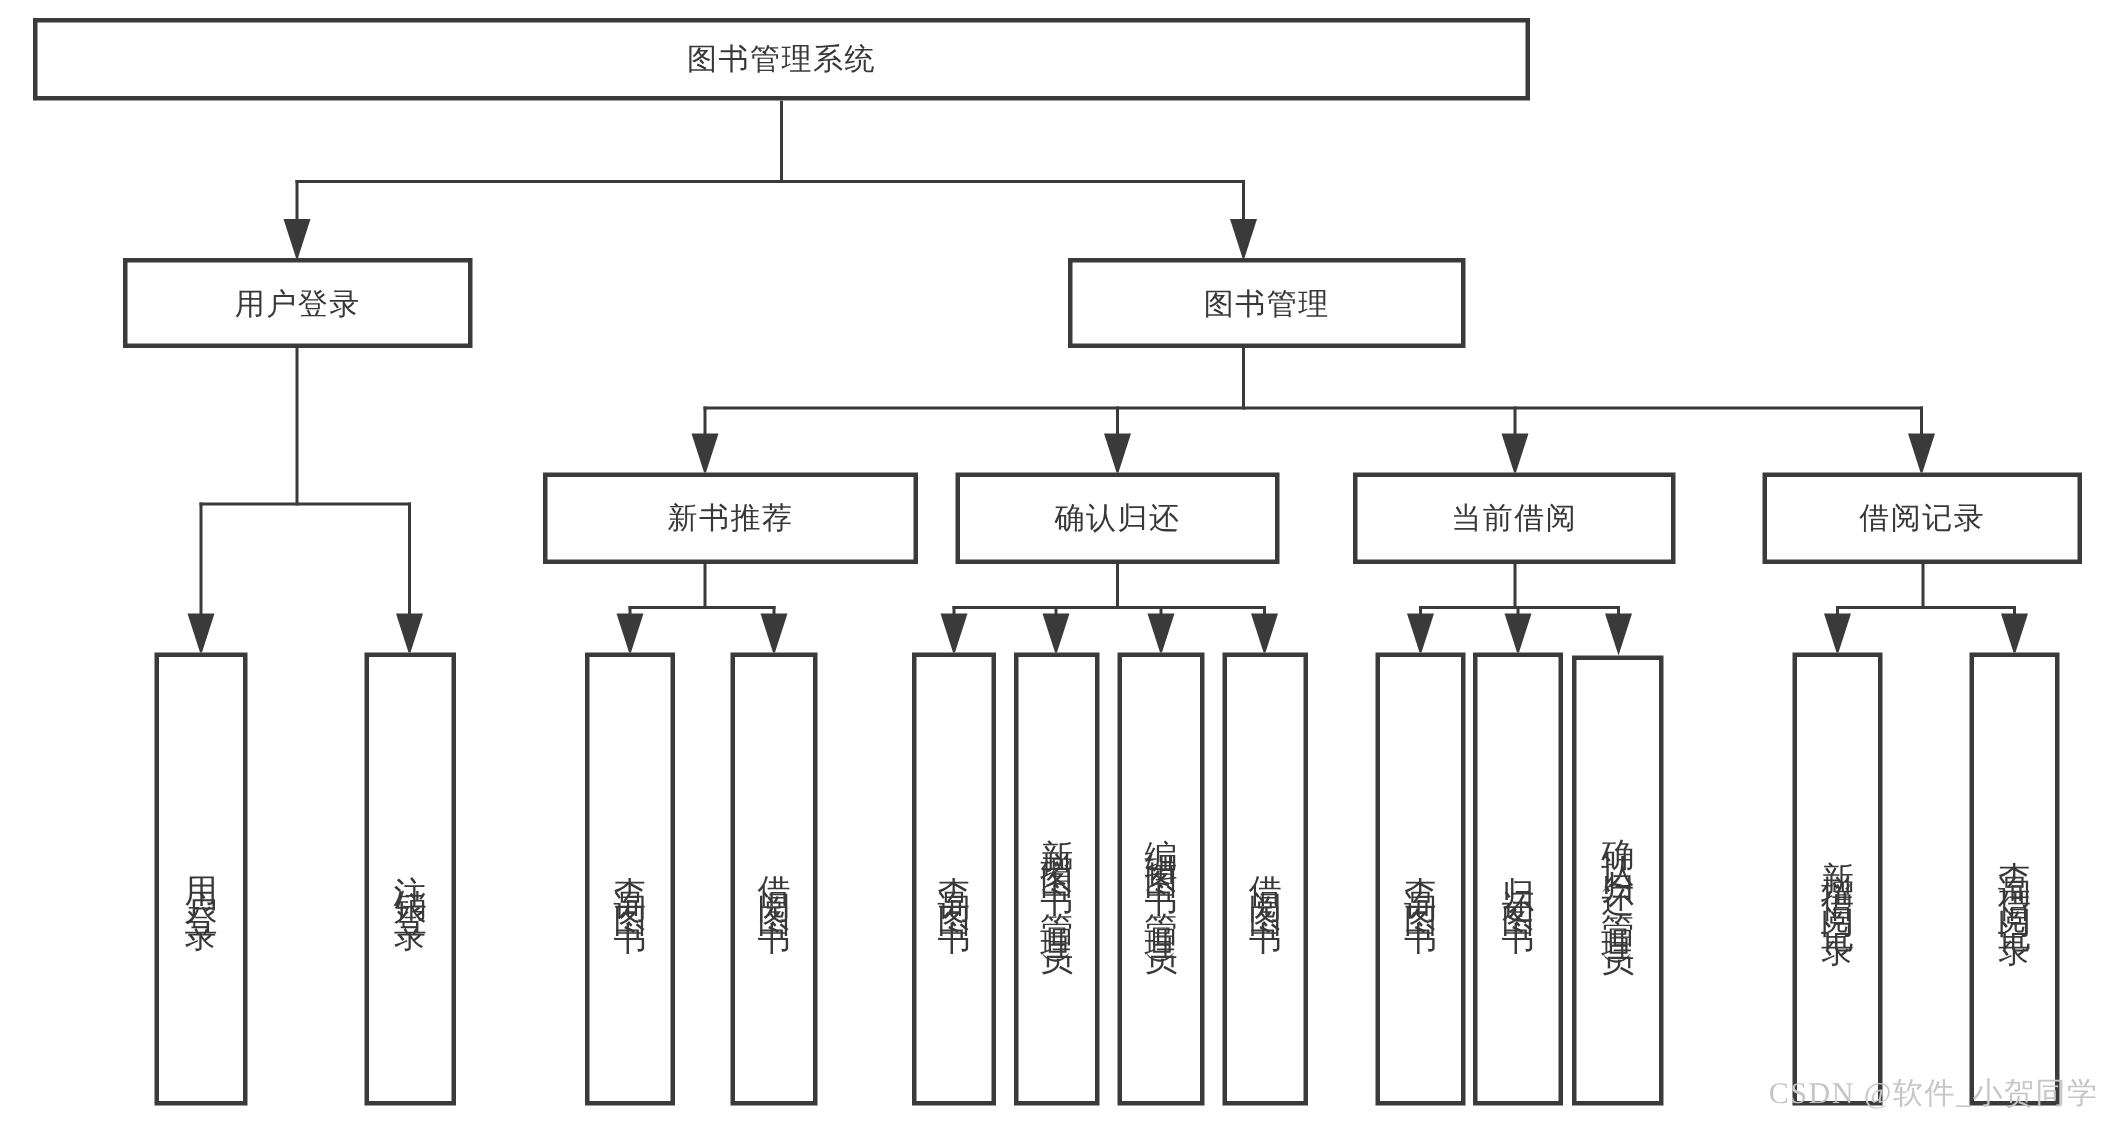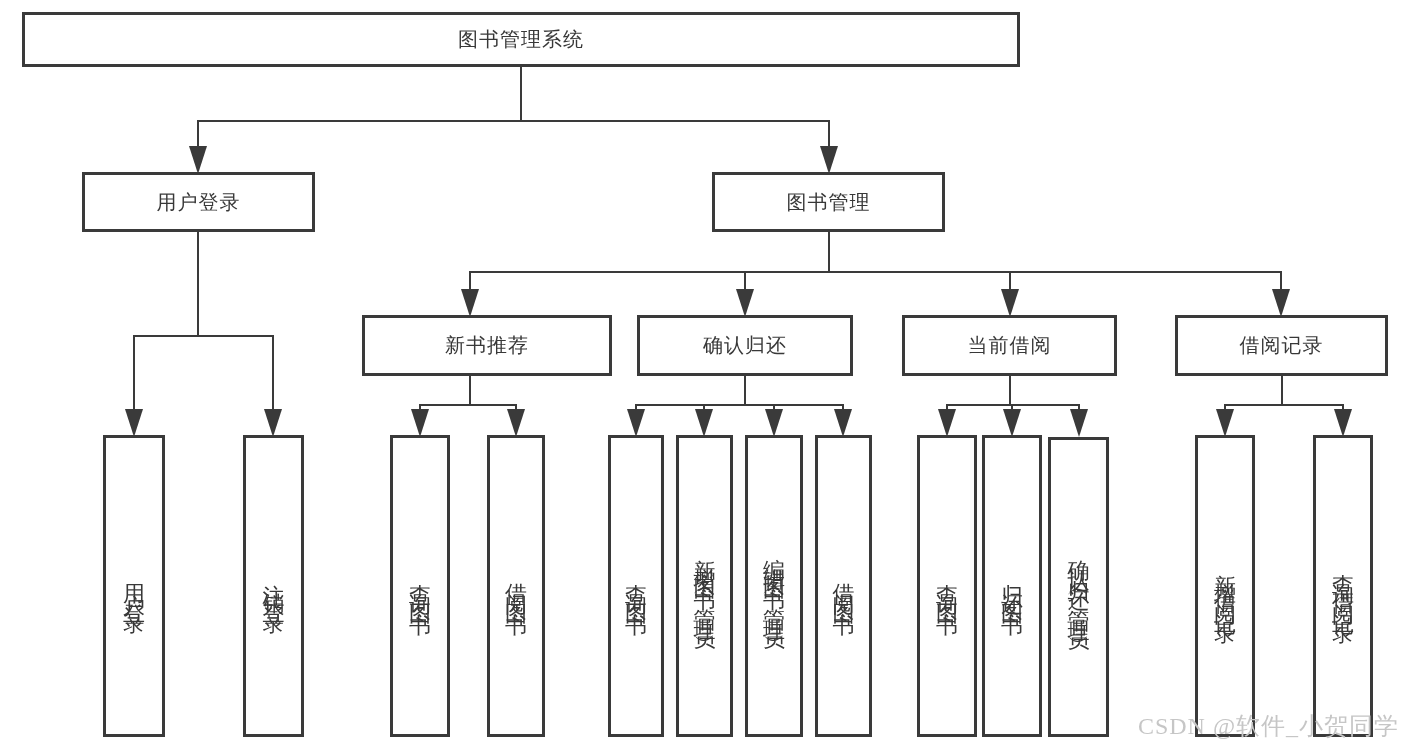--- a/index.html
+++ b/index.html
@@ -23,21 +23,21 @@
   }
   .seg{position:absolute;background:#3a3a3a;}
   .arrow{
     position:absolute;width:0;height:0;
     border-left:9px solid transparent;
     border-right:9px solid transparent;
     border-top:28px solid #3a3a3a;
   }
   .watermark{
     position:absolute;right:6px;bottom:5px;
-    font-size:24px;color:#c6c6c6;letter-spacing:1px;
+    font-size:20px;color:#c6c6c6;letter-spacing:1px;
     white-space:nowrap;
   }
 </style>
 </head>
 <body>
 
 <div id="stage">
   <div id="connector-layer">
       <div class="seg" style="left: 520px; top: 67px; width: 2px; height: 55px;"></div>
       <div class="seg" style="left: 197px; top: 120px; width: 633px; height: 2px;"></div>
@@ -92,21 +92,21 @@
       <div class="seg" style="left: 1342px; top: 404px; width: 2px; height: 11px;"></div>
       <div class="arrow" style="left: 1334px; top: 409px;"></div>
     </div>
   <div id="node-layer">
       <div class="node node-h" style="left: 22px; top: 12px; width: 998px; height: 55px;">
         <span>图书管理系统</span>
       </div>
       <div class="node node-h" style="left: 82px; top: 172px; width: 233px; height: 60px;">
         <span>用户登录</span>
       </div>
-      <div class="node node-h" style="left: 712px; top: 172px; width: 233px; height: 60px;">
+      <div class="node node-h" style="left: 712px; top: 172px; width: 265px; height: 60px;">
         <span>图书管理</span>
       </div>
       <div class="node node-h" style="left: 362px; top: 315px; width: 250px; height: 61px;">
         <span>新书推荐</span>
       </div>
       <div class="node node-h" style="left: 637px; top: 315px; width: 216px; height: 61px;">
         <span>确认归还</span>
       </div>
       <div class="node node-h" style="left: 902px; top: 315px; width: 215px; height: 61px;">
         <span>当前借阅</span>

